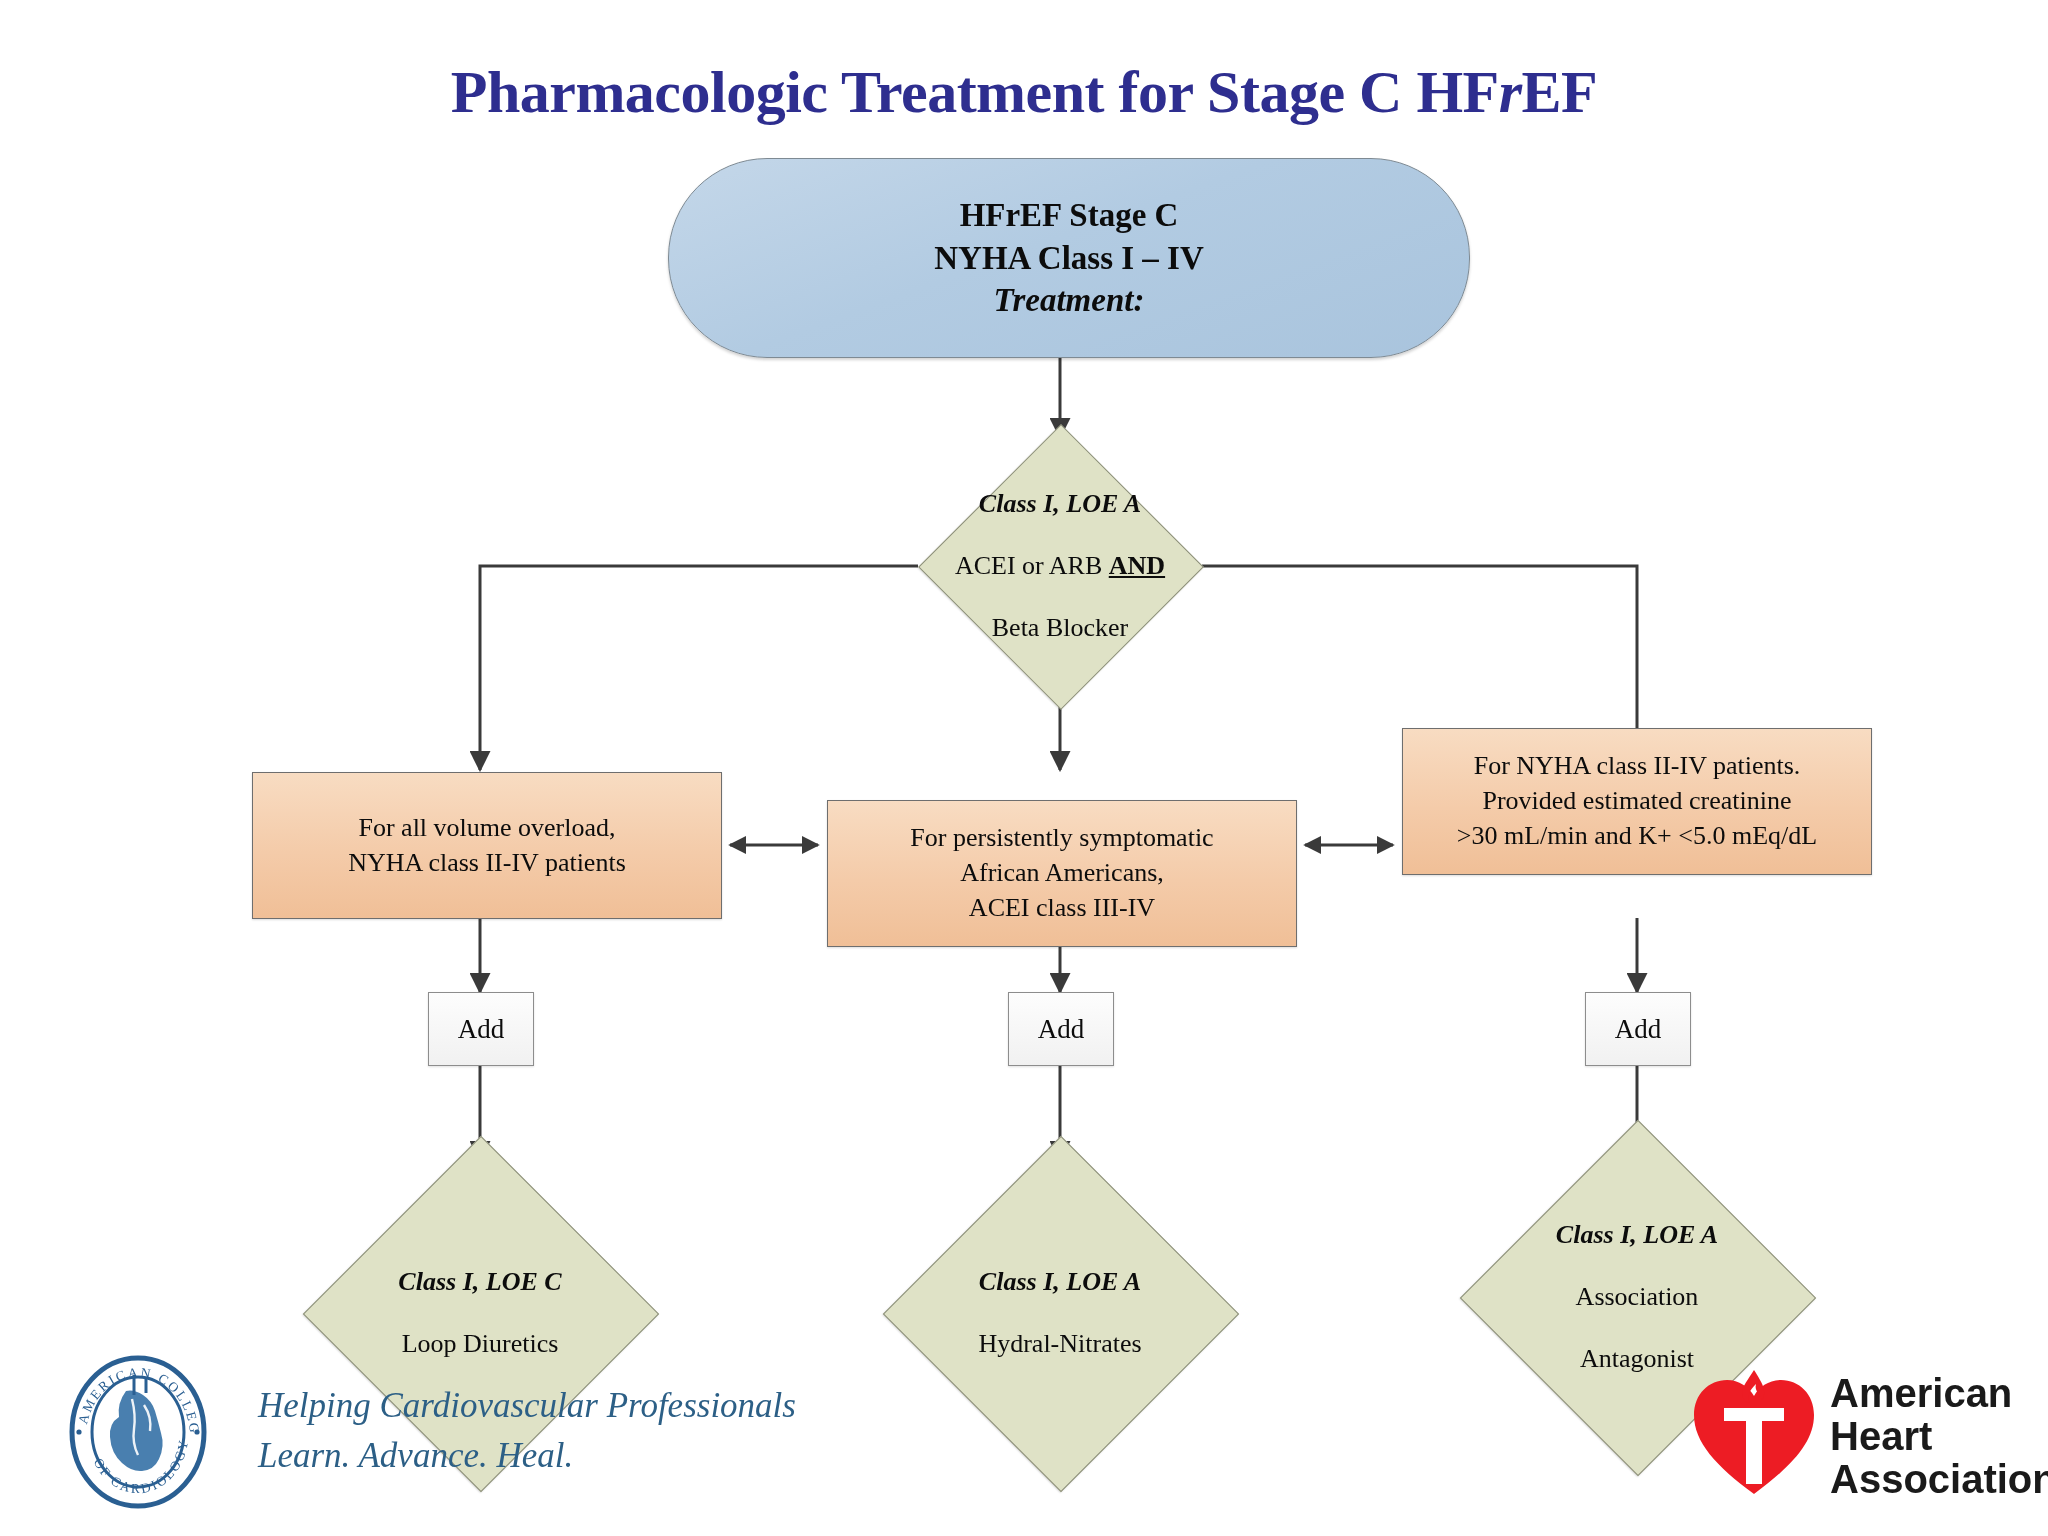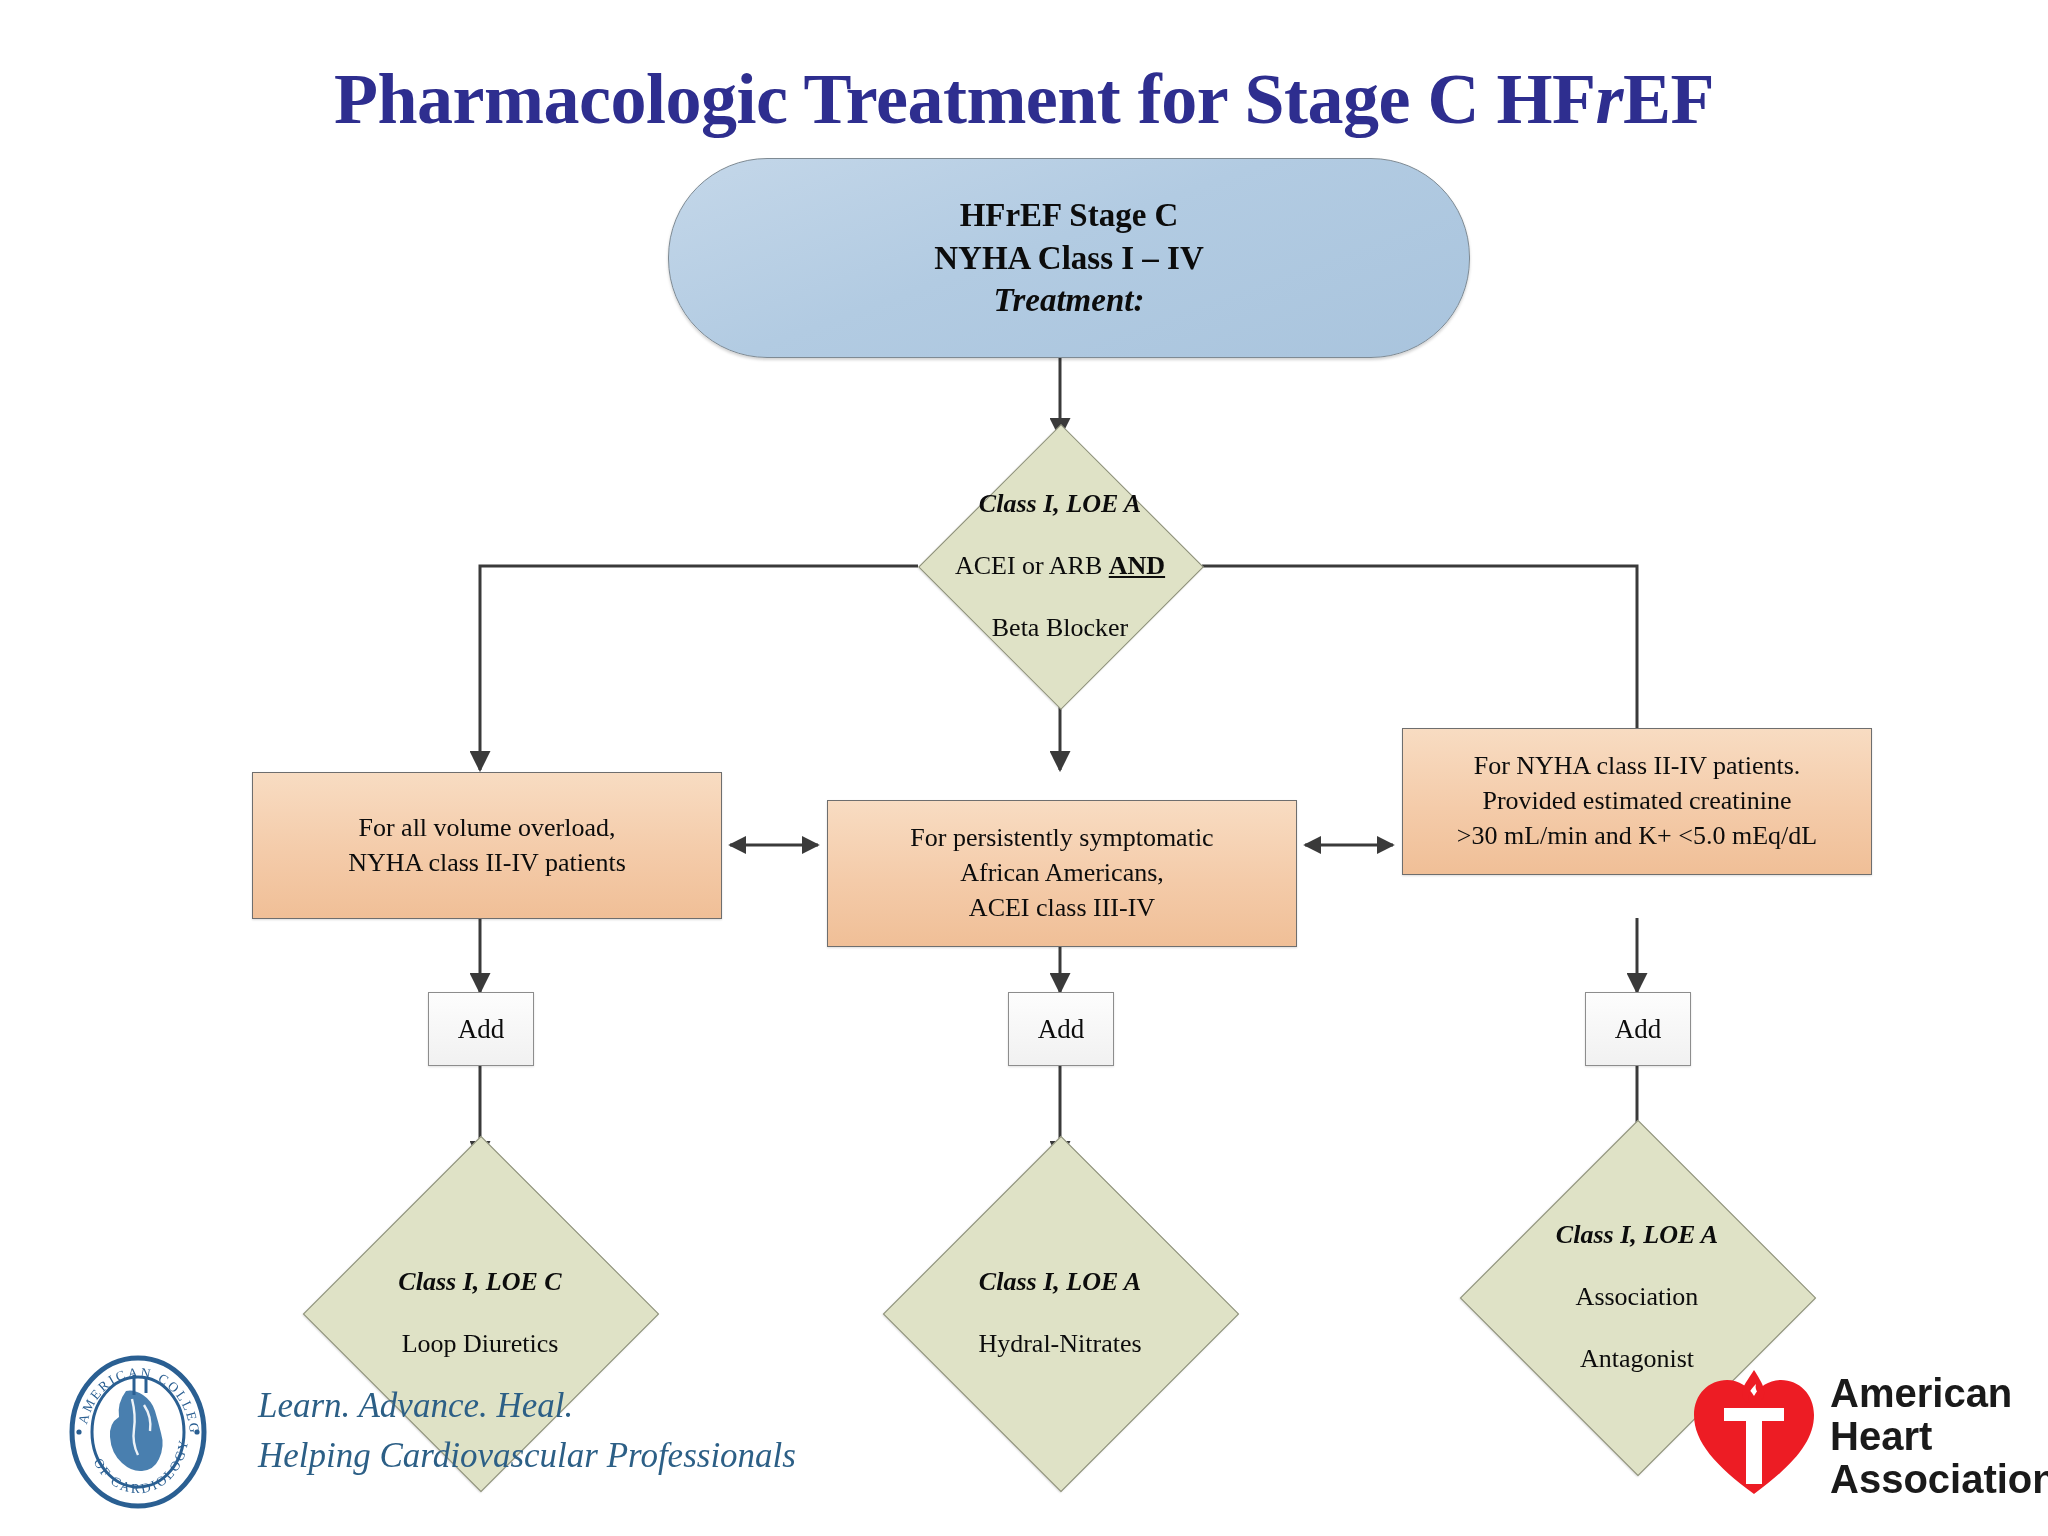--- a/index.html
+++ b/index.html
@@ -9,21 +9,21 @@
     font-family:"Liberation Serif", serif;
     overflow:hidden;
   }
   #stage{position:relative;width:2048px;height:1536px;}
 
   
   .title{
     position:absolute;left:0;top:58px;width:2048px;
     text-align:center;
     font-family:"Liberation Serif", serif;
-    font-size:72px;font-weight:bold;
+    font-size:60px;font-weight:bold;
     color:#2e2e8f;
     letter-spacing:-0.5px;
     white-space:nowrap;
   }
   .title .ital{font-style:italic;}
 
   
   #wires{position:absolute;left:0;top:0;width:2048px;height:1536px;}
 
   
@@ -240,22 +240,22 @@
         <textPath href="#accArcTop" startOffset="7%">AMERICAN COLLEGE</textPath>
       </text>
       <text font-family="Liberation Serif, serif" font-size="13.5" fill="#2a5f92" letter-spacing="2.2">
         <textPath href="#accArcBot" startOffset="16%">OF CARDIOLOGY</textPath>
       </text>
       <circle cx="11" cy="77" r="2.6" fill="#2a5f92"></circle>
       <circle cx="129" cy="77" r="2.6" fill="#2a5f92"></circle>
     </svg>
 
     <div class="acc-tag">
+      <div>Helping Cardiovascular Professionals</div>
       <div>Learn. Advance. Heal.</div>
-      <div>Helping Cardiovascular Professionals</div>
     </div>
   </div>
 
   <div class="aha-wrap">
     <svg class="aha-mark" viewBox="0 0 128 130" xmlns="http://www.w3.org/2000/svg">
       <path d="M64 126 C 26 98 4 74 4 47 C 4 26 19 12 37 12 C 49 12 59 19 64 28
                C 69 19 79 12 91 12 C 109 12 124 26 124 47 C 124 74 102 98 64 126 Z" fill="#ed1c24"></path>
 
       <path d="M64 2 C 58 12 52 18 52 26 C 52 31 56 35 60 35 C 56 28 60 22 66 16
                C 64 23 70 26 72 32 C 76 27 74 18 70 12 C 68 8 66 5 64 2 Z" fill="#ed1c24"></path>

